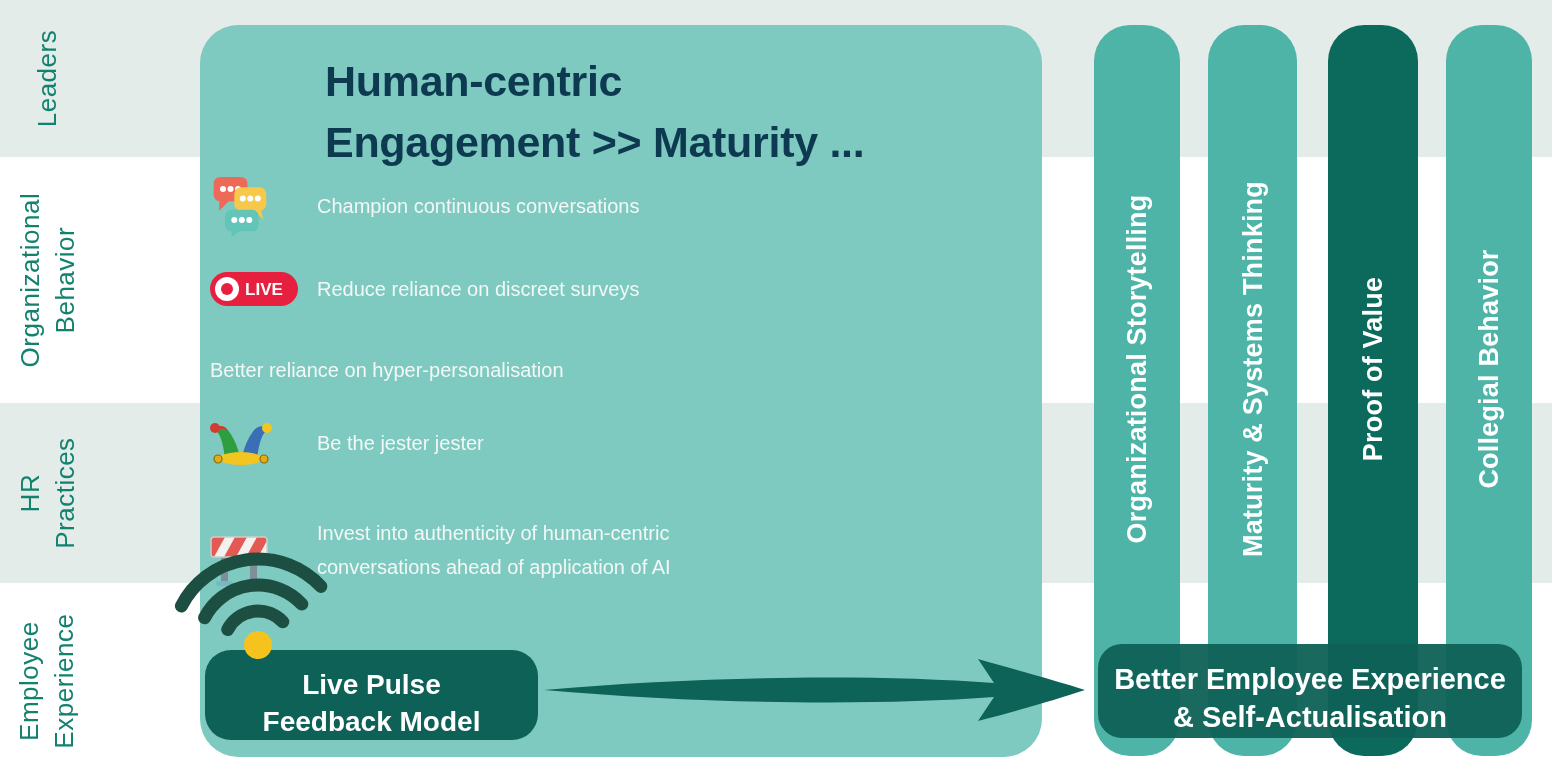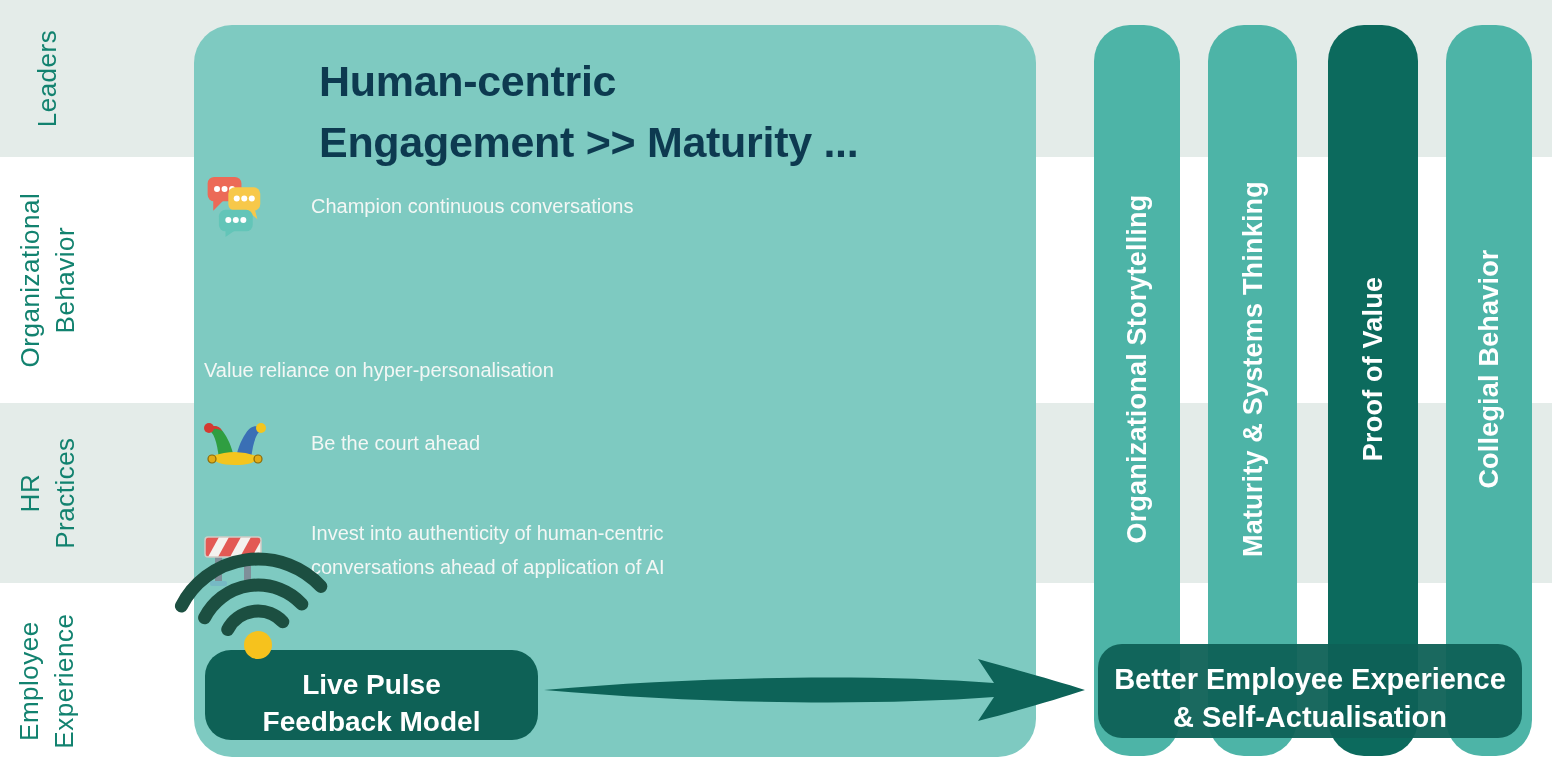--- a/index.html
+++ b/index.html
@@ -24,21 +24,21 @@
   .gl-2{top:157px;height:246px;}
   .gl-3{top:403px;height:180px;}
   .gl-4{top:583px;height:196px;}
   .gutter-label span{
     transform:rotate(-90deg);white-space:pre-line;text-align:center;
     color:#12826f;font-size:26px;font-weight:500;line-height:1.35;letter-spacing:.5px;
   }
 
   
   .main-box{
-    position:absolute;left:194px;top:25px;width:842px;height:732px;
+    position:absolute;left:200px;top:25px;width:842px;height:732px;
     background:#7ecac1;border-radius:38px;z-index:2;
   }
   .main-title{
     position:absolute;left:125px;top:26px;margin:0;
     white-space:pre-line;color:#0d3a50;font-size:43px;font-weight:bold;
     line-height:1.42;letter-spacing:-0.3px;
   }
   .bullet-row{
     position:absolute;left:10px;right:16px;display:flex;align-items:center;
   }
@@ -141,39 +141,50 @@
           <rect x="14" y="37" width="36" height="23" rx="7" fill="#63c5b8"></rect>
           <path d="M21 58 L21 66 L31 59 Z" fill="#63c5b8"></path>
           <circle cx="24" cy="48" r="3.2" fill="#ffffff"></circle>
             <circle cx="32" cy="48" r="3.2" fill="#ffffff"></circle>
             <circle cx="40" cy="48" r="3.2" fill="#ffffff"></circle>
         </svg>
       </div>
       <div class="bullet-text">Champion continuous conversations</div>
     </div>
 
+    <div class="bullet-row row-2">
+      <div class="icon-cell">
+        <svg width="88" height="34" viewBox="0 0 88 34">
+          <rect x="0" y="0" width="88" height="34" rx="17" fill="#e8203f"></rect>
+          <circle cx="17" cy="17" r="12" fill="#ffffff"></circle>
+          <circle cx="17" cy="17" r="6" fill="#e8203f"></circle>
+          <text x="54" y="23" text-anchor="middle" font-size="17" font-weight="bold" fill="#ffffff">LIVE</text>
+        </svg>
+      </div>
+      <div class="bullet-text">Reduce reliance on discreet surveys</div>
+    </div>
 
     <div class="bullet-row row-3">
-      <div class="bullet-text">Value reliance on hyper-personalisation</div>
+      <div class="bullet-text">Better reliance on hyper-personalisation</div>
     </div>
 
     <div class="bullet-row row-4">
       <div class="icon-cell">
         <svg width="62" height="48" viewBox="0 0 60 48">
           <path d="M14 40 C12 22 9 13 2 10 C8 5 15 7 19 14 C25 23 28 32 29 40 Z" fill="#2f9e41"></path>
           <path d="M2 10 C8 5 15 7 17 12 C12 9 7 9 3 12 Z" fill="#d43a31"></path>
           <circle cx="4" cy="9" r="5" fill="#d43a31"></circle>
           <path d="M46 40 C48 24 51 13 58 10 C52 5 45 7 41 14 C35 23 32 32 31 40 Z" fill="#3a6fb5"></path>
           <circle cx="56" cy="9" r="5" fill="#f3c51e"></circle>
           <path d="M8 37 Q30 29 52 37 Q52 46 30 46 Q8 46 8 37 Z" fill="#f3c51e"></path>
           <circle cx="7" cy="40" r="4" fill="#e2ac17" stroke="#8a6a0a" stroke-width="1.2"></circle>
           <circle cx="53" cy="40" r="4" fill="#e2ac17" stroke="#8a6a0a" stroke-width="1.2"></circle>
         </svg>
       </div>
-      <div class="bullet-text">Be the court ahead</div>
+      <div class="bullet-text">Be the jester jester</div>
     </div>
 
     <div class="bullet-row row-5">
       <div class="icon-cell">
         <svg width="58" height="60" viewBox="0 0 58 60">
           <rect x="11" y="26" width="7" height="26" fill="#7f8f99"></rect>
           <rect x="40" y="26" width="7" height="26" fill="#7f8f99"></rect>
           <rect x="6" y="50" width="17" height="5" rx="2" fill="#76b9c4"></rect>
           <rect x="35" y="50" width="17" height="5" rx="2" fill="#76b9c4"></rect>
           <g>

